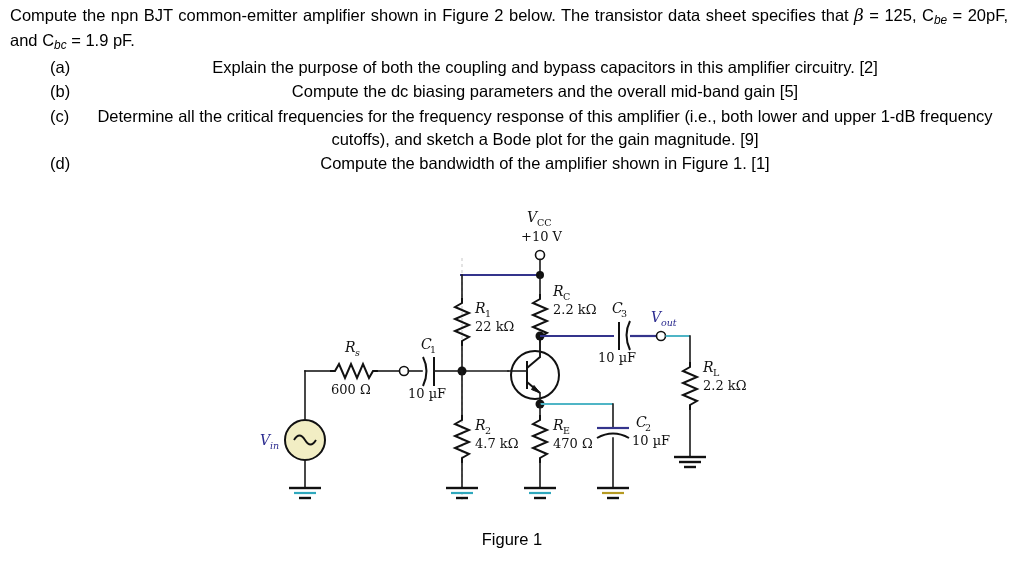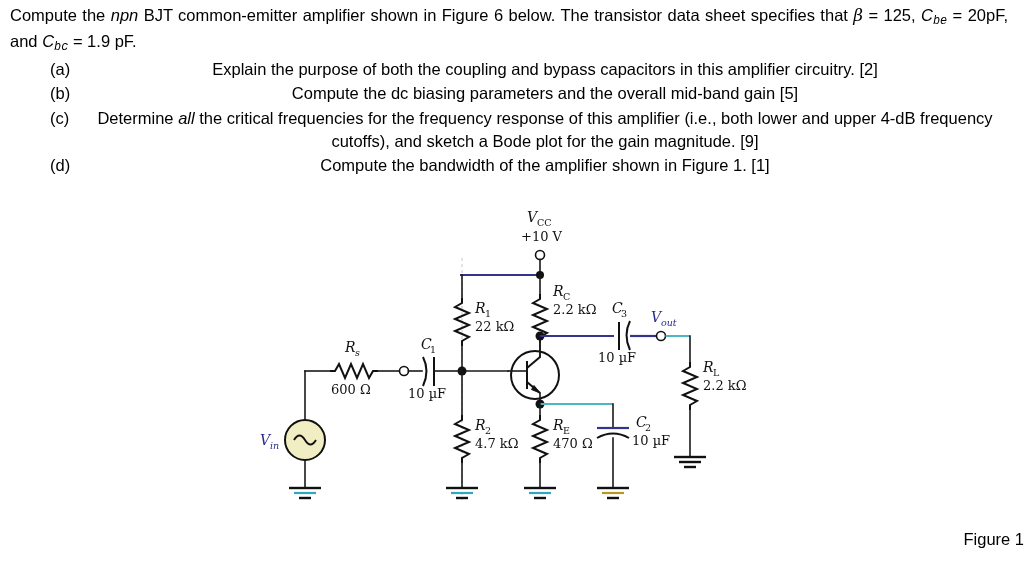--- a/index.html
+++ b/index.html
@@ -45,26 +45,25 @@
     padding-left: 40px;
   }
   .q-marker {
     width: 30px;
     flex: 0 0 30px;
   }
   .q-text {
     flex: 1 1 auto;
     text-align: center;
   }
-  .it { font-style: italic; }
+  .it { }
   .sub {
     font-size: 0.72em;
     vertical-align: -0.25em;
     font-style: italic;
-    font-family: Liberation Mono, monospace;
   }
   .beta-sym {
     font-family: "DejaVu Serif", serif;
     font-style: italic;
     font-size: 1.02em;
   }
 
   
   #figure-area {
     position: absolute;
@@ -76,21 +75,21 @@
   #circuit-svg {
     position: absolute;
     left: 0;
     top: 0;
   }
   .fig-caption {
     position: absolute;
     left: 0;
     top: 330px;
     width: 1024px;
-    text-align: right;
+    text-align: center;
     font-size: 16.5px;
   }
 
   
   .lbl {
     font-family: "DejaVu Serif", serif;
     font-size: 13px;
     fill: #111111;
   }
   .lbl-i {
@@ -174,37 +173,37 @@
     fill: none;
     stroke: #111111;
     stroke-width: 2.0;
   }
 </style>
 </head>
 <body>
 
 <div id="question-block">
 
-  <p class="q-intro"><span>Compute the </span><span class="it">npn</span><span> BJT common-emitter amplifier shown in Figure 6 below. The transistor data sheet specifies that </span><span class="beta-sym">β</span><span> = 125, </span><span class="it">C</span><span class="sub">be</span><span> = 20pF, and </span><span class="it">C</span><span class="sub">bc</span><span> = 1.9 pF.</span></p>
+  <p class="q-intro"><span>Compute the </span><span class="it">npn</span><span> BJT common-emitter amplifier shown in Figure 2 below. The transistor data sheet specifies that </span><span class="beta-sym">β</span><span> = 125, </span><span class="it">C</span><span class="sub">be</span><span> = 20pF, and </span><span class="it">C</span><span class="sub">bc</span><span> = 1.9 pF.</span></p>
 
   <ul class="q-list">
 
     <li class="q-item">
       <span class="q-marker">(a)</span>
       <span class="q-text">Explain the purpose of both the coupling and bypass capacitors in this amplifier circuitry. [2]</span>
     </li>
 
     <li class="q-item">
       <span class="q-marker">(b)</span>
       <span class="q-text">Compute the dc biasing parameters and the overall mid-band gain [5]</span>
     </li>
 
     <li class="q-item">
       <span class="q-marker">(c)</span>
-      <span class="q-text"><span>Determine </span><span class="it">all</span><span> the critical frequencies for the frequency response of this amplifier (i.e., both lower and upper 4-dB frequency cutoffs), and sketch a Bode plot for the gain magnitude. [9]</span></span>
+      <span class="q-text"><span>Determine </span><span class="it">all</span><span> the critical frequencies for the frequency response of this amplifier (i.e., both lower and upper 1-dB frequency cutoffs), and sketch a Bode plot for the gain magnitude. [9]</span></span>
     </li>
 
     <li class="q-item">
       <span class="q-marker">(d)</span>
       <span class="q-text">Compute the bandwidth of the amplifier shown in Figure 1. [1]</span>
     </li>
 
   </ul>
 </div>
 

